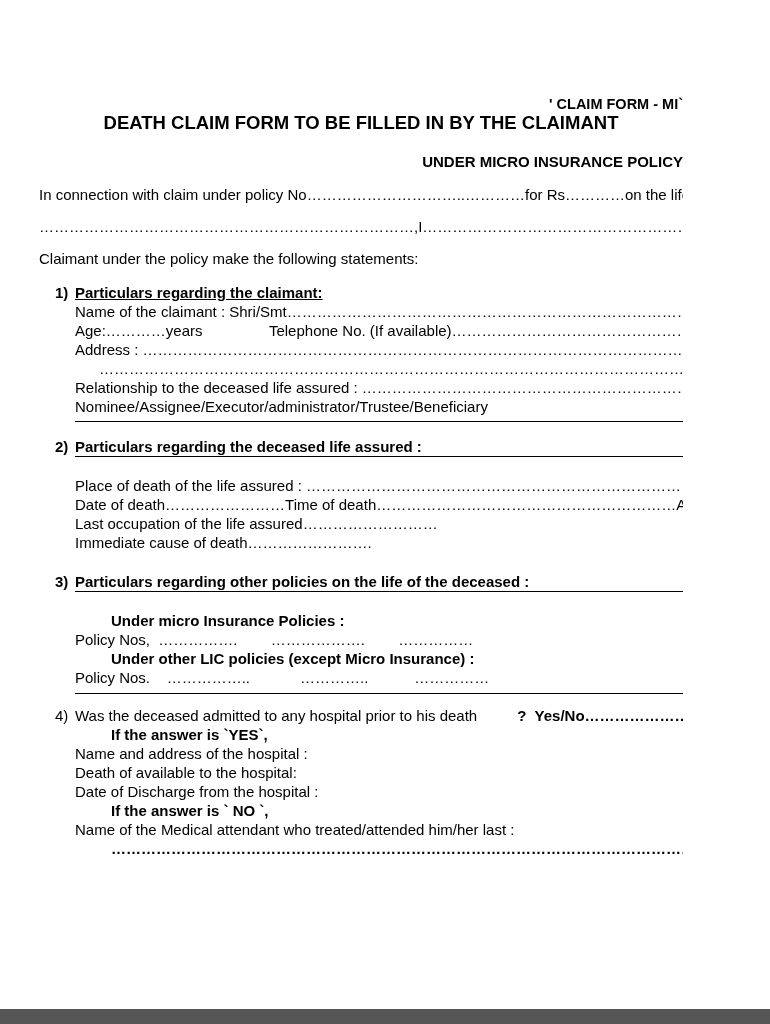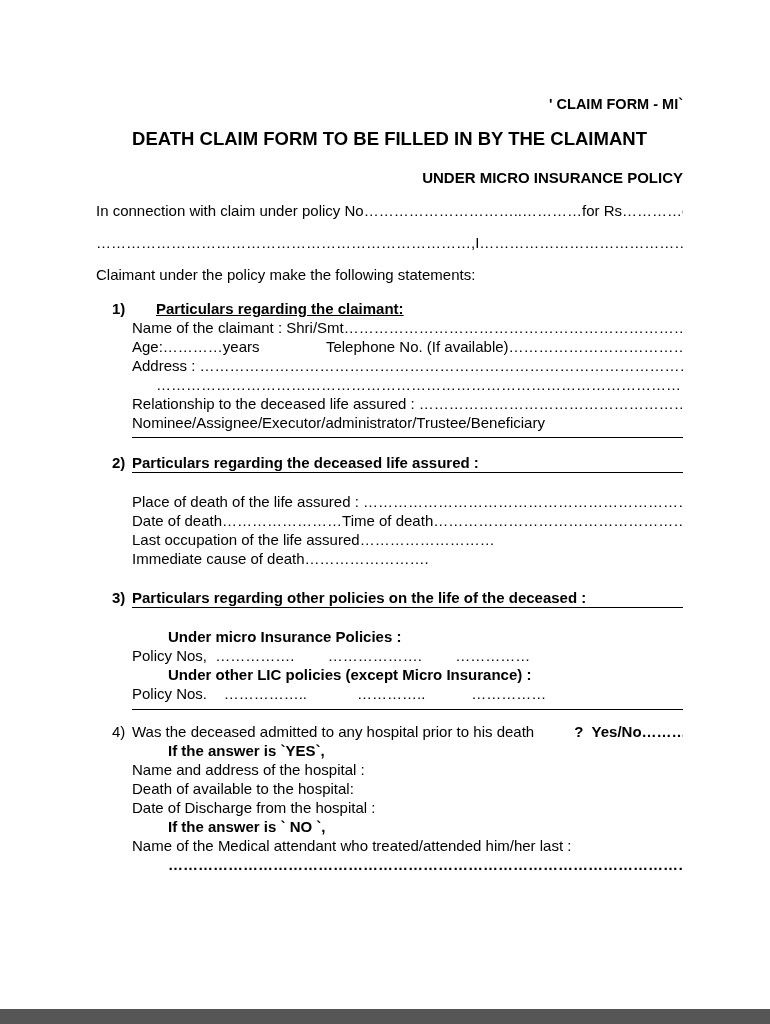--- a/index.html
+++ b/index.html
@@ -7,33 +7,32 @@
   body {
     width:770px; height:1024px;
     position:relative;
     font-family:"Liberation Sans", sans-serif;
     color:#000;
     overflow:hidden;
   }
   .page {
     position:absolute; inset:0;
     background:#fff;
-    padding:96px 87px 0 96px;
+    padding:96px 87px 0 39px;
   }
   .form-code {
     text-align:right;
     font-weight:bold;
     font-size:14.5px;
     white-space:pre;
   }
   .title {
     text-align:center;
     font-weight:bold;
     font-size:18.5px;
-    margin-top:16px;
     white-space:pre;
   }
   .subtitle {
     text-align:right;
     font-weight:bold;
     font-size:15px;
     margin-top:19px;
     white-space:pre;
   }
   p, .sec-head {
@@ -45,21 +44,21 @@
   .intro { margin-top:12px; line-height:20px; }
   .intro.first { margin-top:15px; }
 
   .section { margin-top:14px; }
   .section.s2 { margin-top:15px; }
   .section.s3 { margin-top:20px; }
   .section.s4 { margin-top:12px; }
 
   .sec-head { display:flex; font-weight:bold; }
   .sec-head .num { width:20px; margin-left:16px; flex:0 0 auto; }
-  .sec-head .head-text.u { text-decoration:underline;margin-left:24px; }
+  .sec-head .head-text.u { text-decoration:underline; }
   .sec-head .head-rule { flex:1 1 auto; border-bottom:1.3px solid #000; overflow:hidden; white-space:pre; }
   .sec-head.q { font-weight:normal; }
   .sec-head.q .q-text { flex:1 1 auto; overflow:hidden; white-space:pre; }
 
   .body { margin-left:36px; }
   .body p.gap { margin-top:19px; }
   .body p.indent2 { padding-left:24px; }
   .b { font-weight:bold;margin-left:36px; }
 
   .rule {

